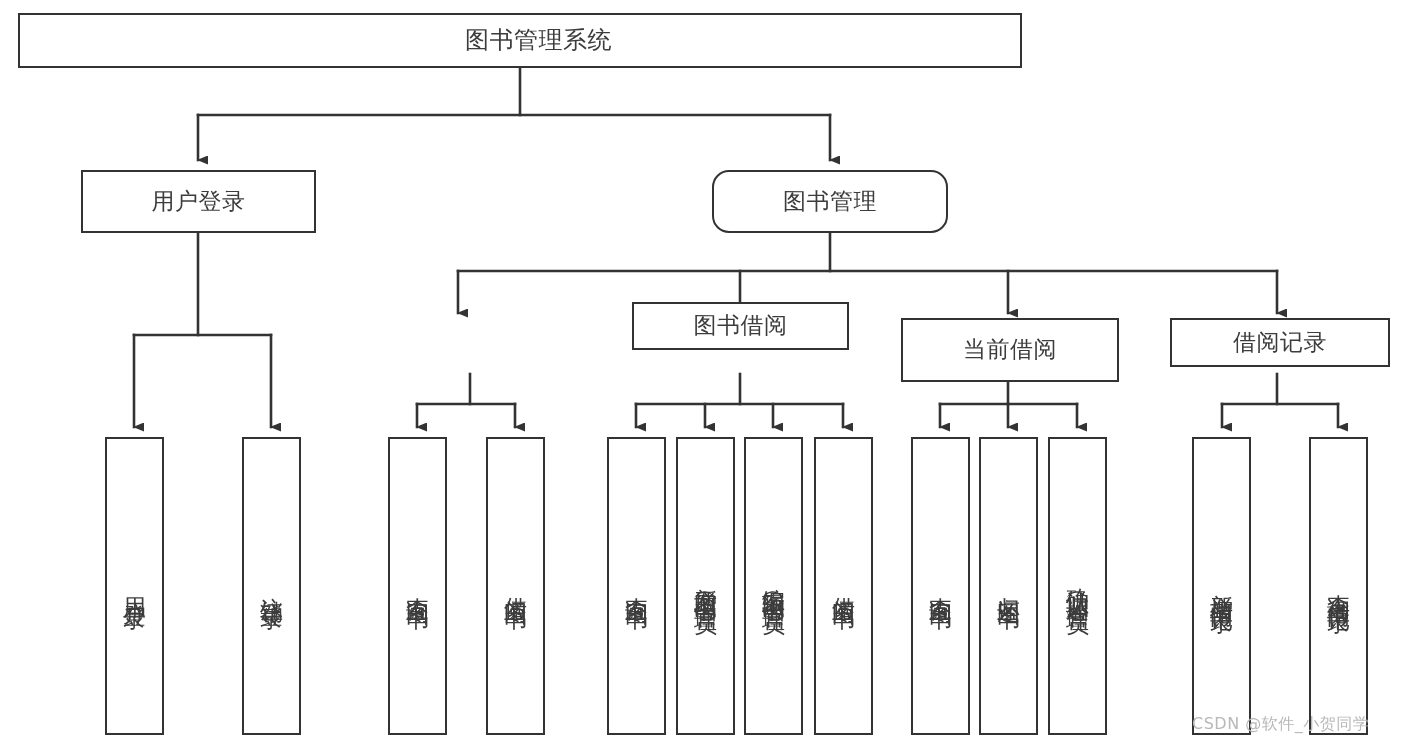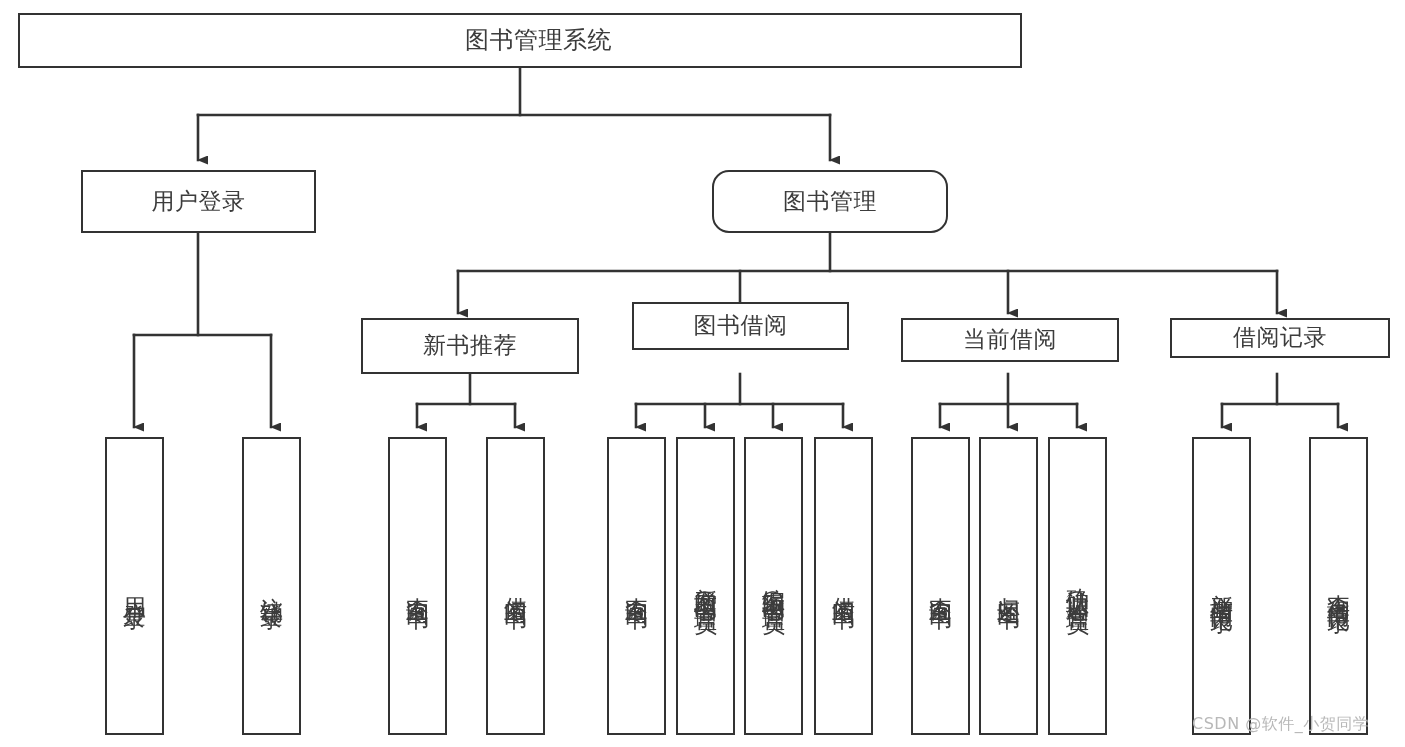--- a/index.html
+++ b/index.html
@@ -128,30 +128,27 @@
     <span class="node-label">图书管理系统</span>
   </div>
 
   <div class="node horizontal" style="left:81px; top:170px; width:235px; height:63px;">
     <span class="node-label">用户登录</span>
   </div>
   <div class="node horizontal" style="left:712px; top:170px; width:236px; height:63px;border-radius:17px;">
     <span class="node-label">图书管理</span>
   </div>
 
-  <div class="node horizontal" style="left:361px; top:318px; width:218px; height:56px;">
-    <span class="node-label">新书推荐</span>
-  </div>
   <div class="node horizontal" style="left:632px; top:302px; width:217px; height:48px;">
     <span class="node-label">图书借阅</span>
   </div>
-  <div class="node horizontal" style="left:901px; top:318px; width:218px; height:44px;">
+  <div class="node horizontal" style="left:901px; top:318px; width:218px; height:64px;">
     <span class="node-label">当前借阅</span>
   </div>
-  <div class="node horizontal" style="left:1170px; top:318px; width:220px; height:40px;">
+  <div class="node horizontal" style="left:1170px; top:318px; width:220px; height:49px;">
     <span class="node-label">借阅记录</span>
   </div>
 
   <div class="node vertical" style="left:105px; top:437px; width:59px; height:298px;">
     <span class="node-label">用户登录</span>
   </div>
   <div class="node vertical" style="left:242px; top:437px; width:59px; height:298px;">
     <span class="node-label">注销登录</span>
   </div>
 

